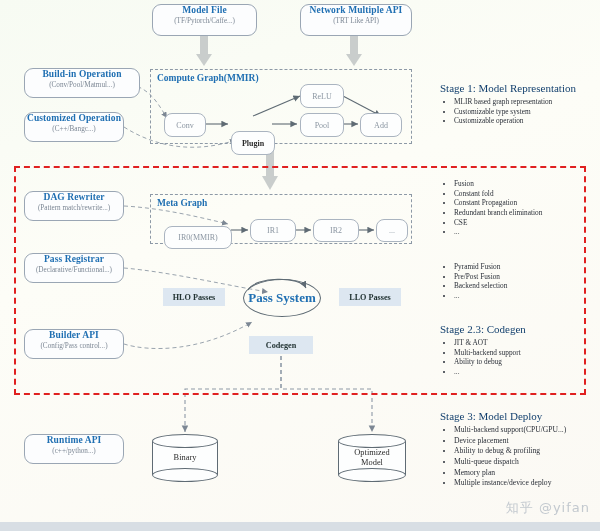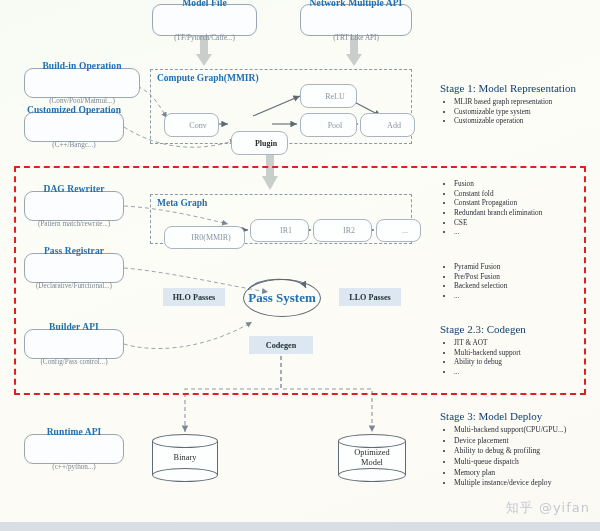--- a/index.html
+++ b/index.html
@@ -13,35 +13,35 @@
     background:linear-gradient(160deg,#f7fbf3 0%, #fdfdf7 40%, #fbf9f4 100%);}
   .bottomstrip{position:absolute;left:0;bottom:0;width:600px;height:9px;background:#d8dee4;}
 
   
   .node{position:absolute;box-sizing:border-box;}
 
   
   .rbox{
     border:1px solid #9aa6b4;border-radius:9px;
     background:#fcfdfe;
-    display:flex;flex-direction:column;align-items:center;justify-content:center;
-    text-align:center;line-height:1.15;gap:24px;
+    display:flex;flex-direction:column;align-items:center;justify-content:flex-start;
+    text-align:center;line-height:1.15;
   }
   .rbox .t1{color:#1f6fb2;font-weight:bold;font-size:9.5px;letter-spacing:.1px;}
   .rbox .t2{color:#7c8794;font-size:7.2px;margin-top:1px;}
 
   
   .dashbox{position:absolute;border:1px dashed #8d99a6;box-sizing:border-box;background:transparent;}
   .dashbox .title{position:absolute;top:3px;left:6px;color:#1f6fb2;font-weight:bold;font-size:9.5px;background:transparent;}
 
   
   .gnode{
     position:absolute;border:1px solid #aab4c0;border-radius:8px;background:#fdfefe;
     display:flex;align-items:center;justify-content:center;
-    color:#8b96a2;font-size:8px;padding-left:13px;
+    color:#8b96a2;font-size:8px;
   }
   .gnode.bold{color:#2b2b2b;font-weight:bold;}
 
   
   .lbl{
     position:absolute;background:#dde7f1;
     display:flex;align-items:center;justify-content:center;
     color:#233; font-weight:bold;font-size:8.2px;
   }
 

